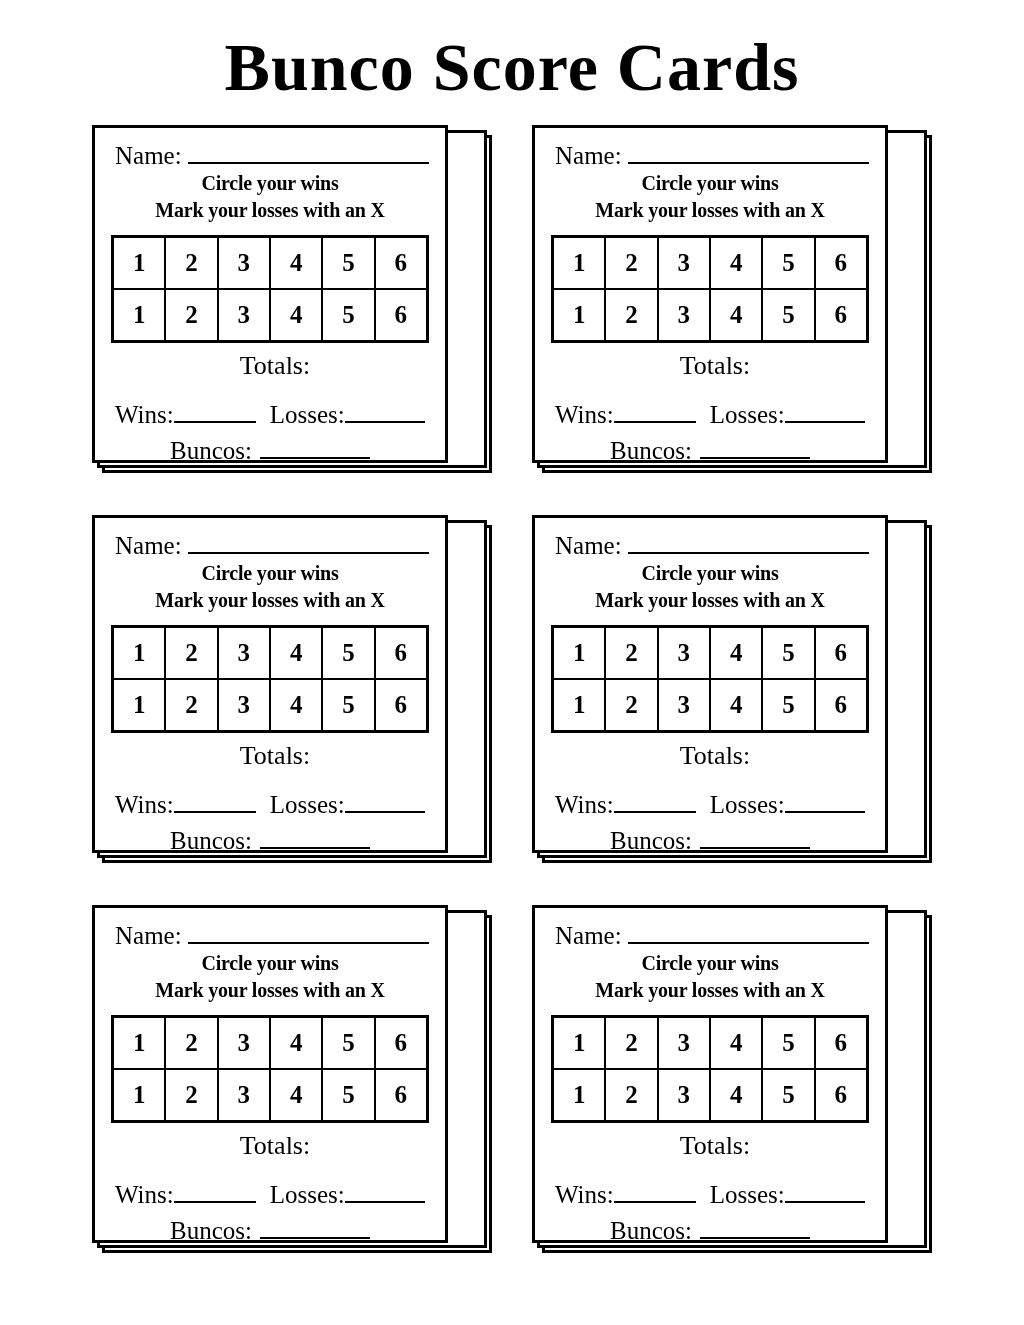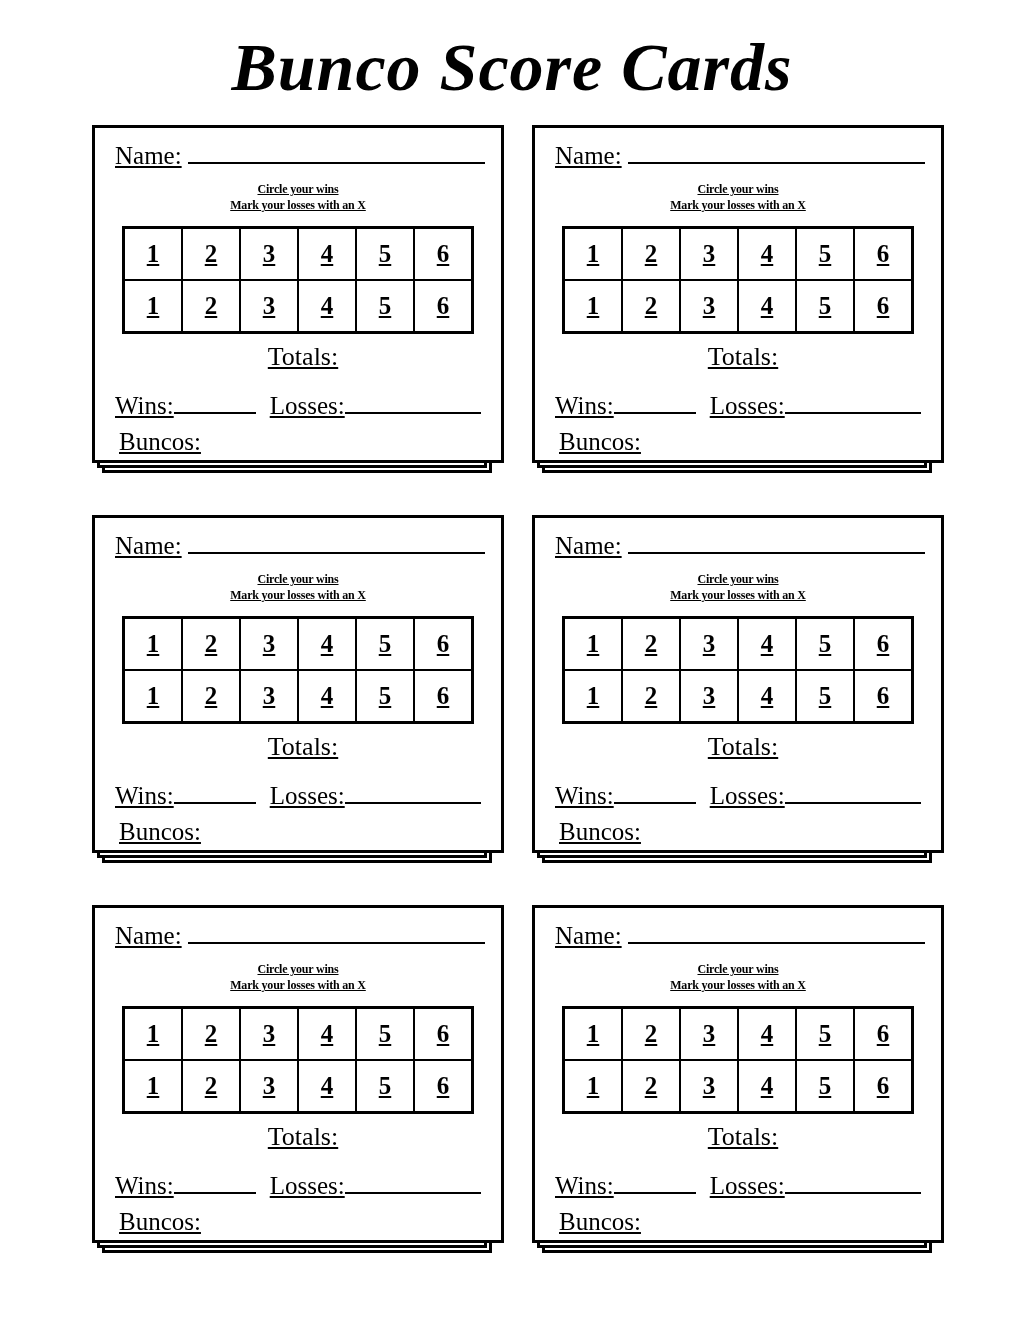--- a/index.html
+++ b/index.html
@@ -17,21 +17,20 @@
   }
 
   .page-title {
     text-align: center;
     font-family: "Liberation Serif", serif;
     font-weight: bold;
     font-size: 68px;
     letter-spacing: 1px;
     margin: 32px 0 0 0;
     line-height: 1.05;
-    font-style: italic;
   }
 
   .cards-grid {
     margin: 22px auto 0 auto;
     width: 840px;
     display: grid;
     grid-template-columns: 400px 400px;
     grid-template-rows: repeat(3, 348px);
     column-gap: 40px;
     row-gap: 42px;
@@ -58,50 +57,48 @@
   .card-shadow.s2 {
     left: 5px;
     top: 5px;
     width: 390px;
     height: 338px;
   }
   .card {
     position: absolute;
     left: 0;
     top: 0;
-    width: 412px;
+    width: 356px;
     height: 338px;
     border: 3px solid #000;
     background: #fff;
     box-sizing: border-box;
     padding: 14px 16px 0 16px;
-    text-decoration: underline;
   }
 
   .name-row {
     display: flex;
     align-items: baseline;
     font-size: 25px;
     padding-left: 4px;
   }
   .name-label {
     white-space: nowrap;
   }
   .name-line {
     flex: 1;
     border-bottom: 2px solid #000;
     margin-left: 6px;
     height: 16px;
   }
 
   .instructions {
     text-align: center;
-    margin-top: 12px;
     font-weight: bold;
-    font-size: 12px;
+    font-size: 20px;
     line-height: 1.32;
     letter-spacing: -0.2px;
   }
 
   .num-table {
     margin: 12px auto 0 auto;
     border-collapse: collapse;
     border: 3px solid #000;
   }
   .num-table td {
@@ -134,23 +131,23 @@
     border-bottom: 2px solid #000;
     height: 15px;
   }
   .wl-row .ln.wins { width: 82px; }
   .wl-row .ln.losses { flex: 1; }
   .wl-row .sp { width: 14px; }
 
   .buncos-row {
     display: flex;
     align-items: baseline;
+    justify-content: center;
     font-size: 25px;
     margin-top: 8px;
-    flex-direction: column;
   }
   .buncos-row .ln {
     border-bottom: 2px solid #000;
     width: 110px;
     height: 15px;
     margin-left: 8px;
   }
 </style>
 </head>
 <body>

